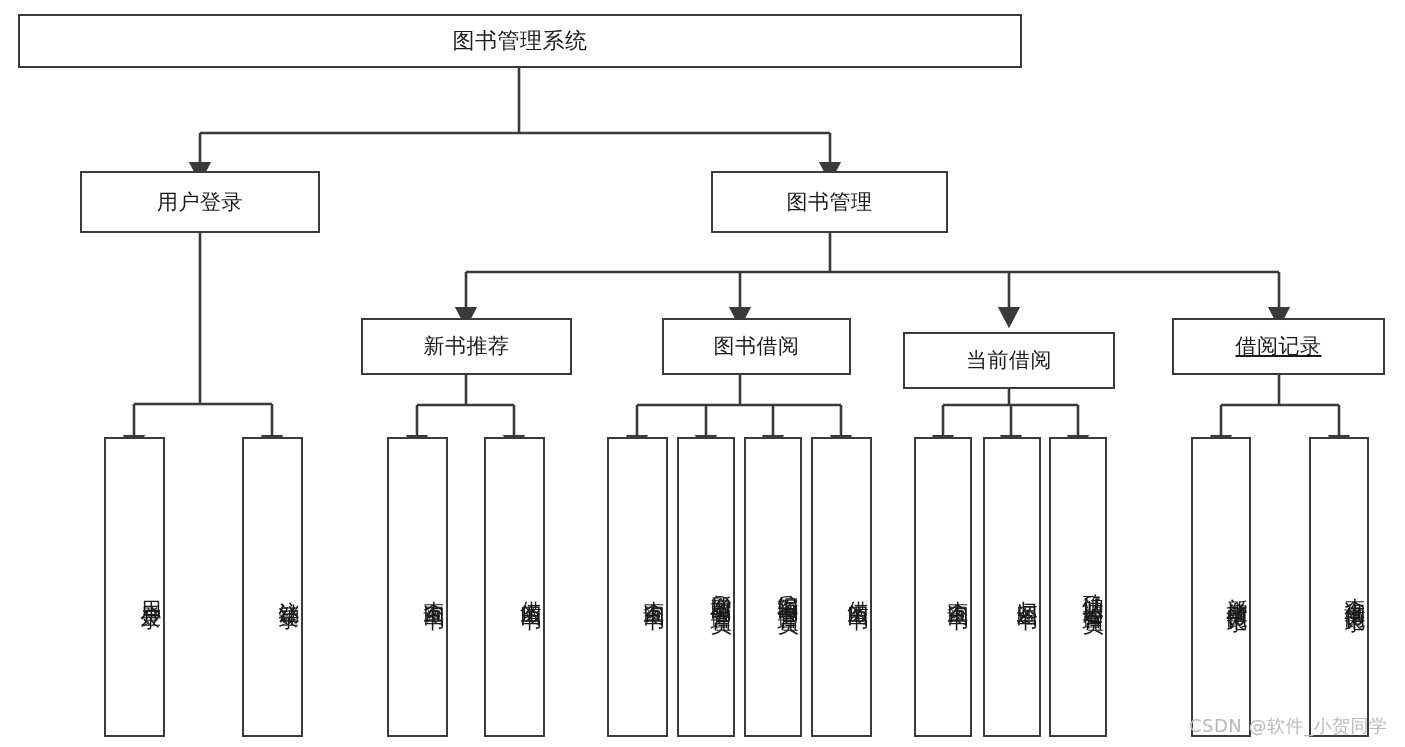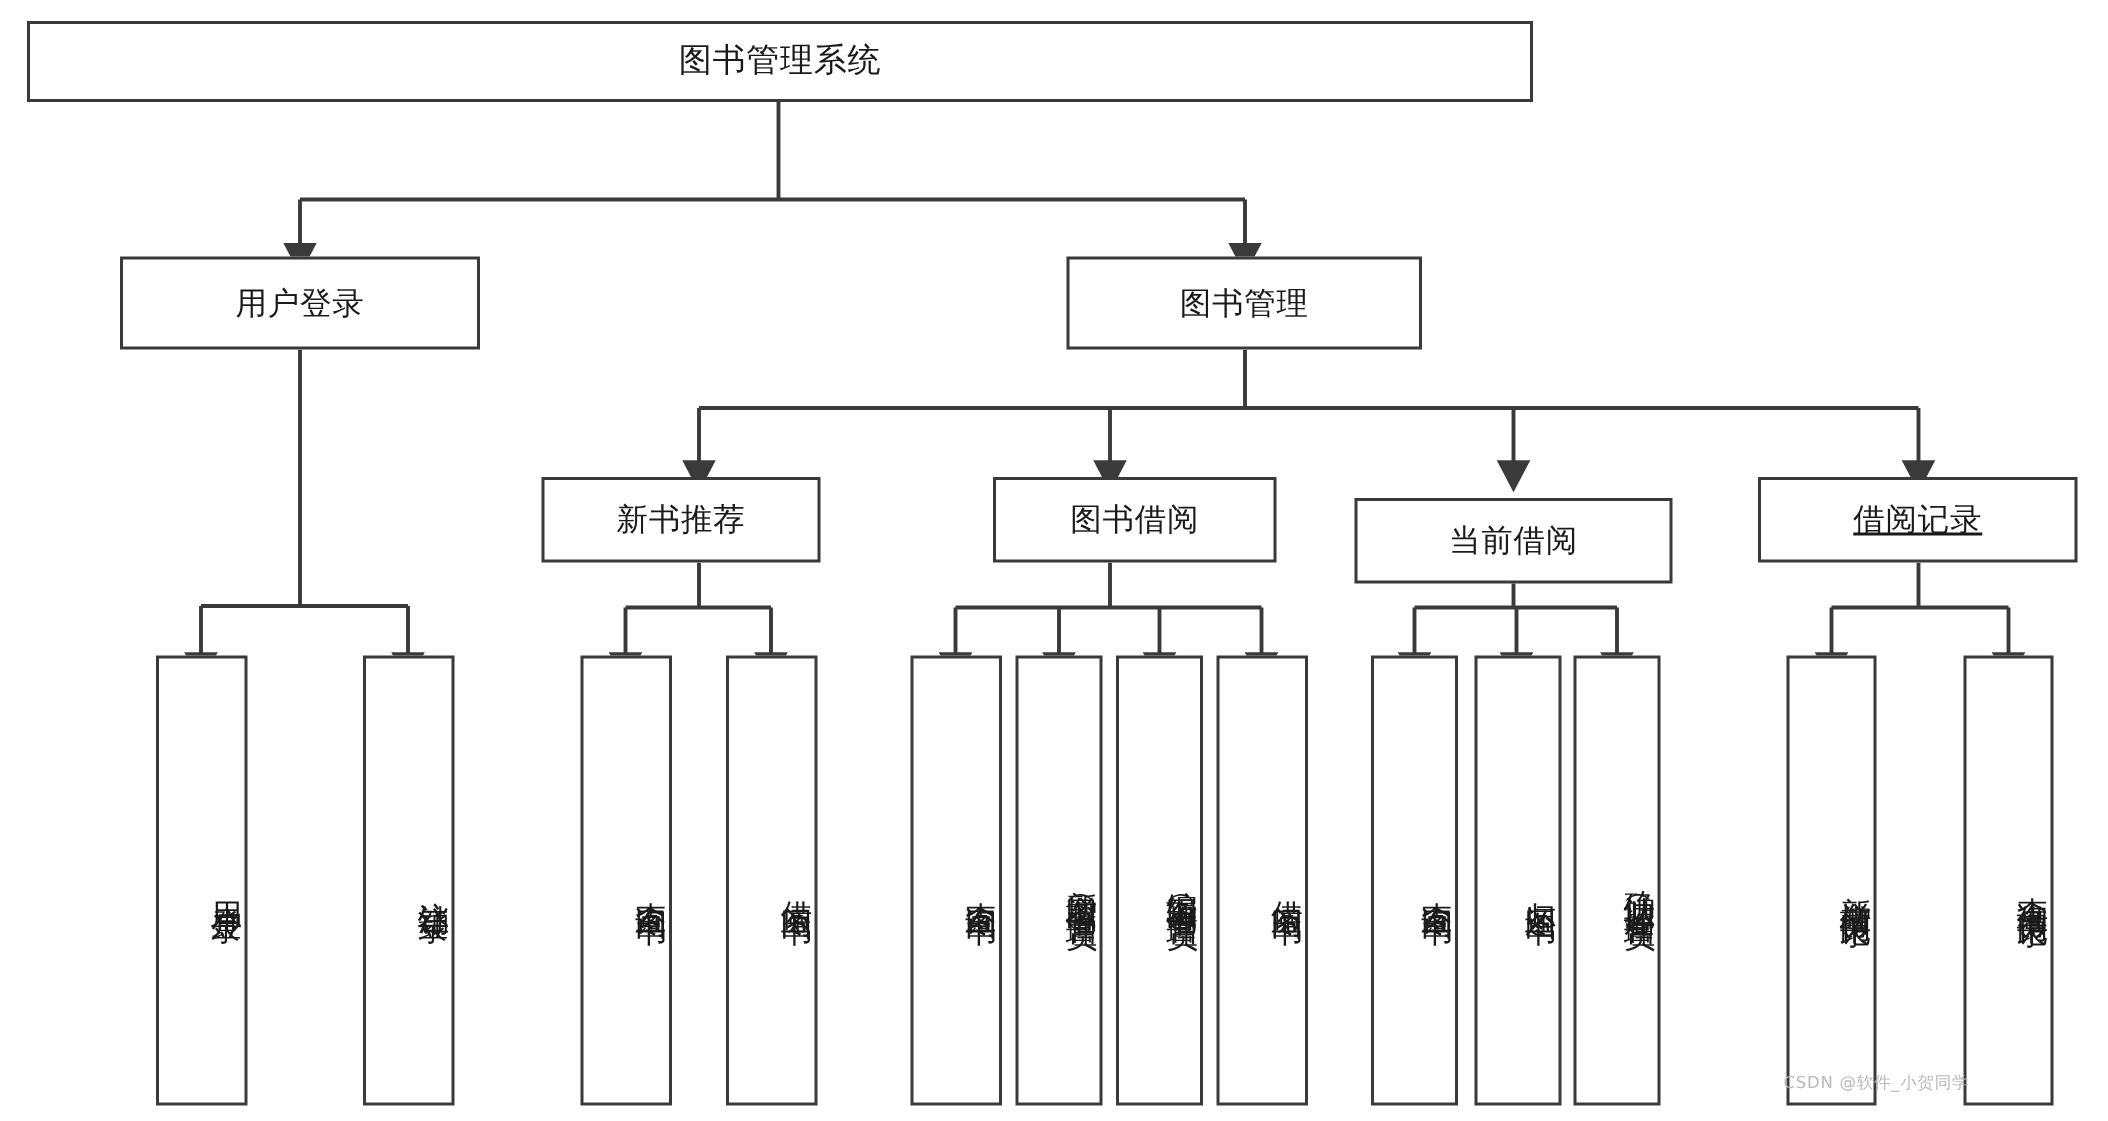--- a/index.html
+++ b/index.html
@@ -54,21 +54,21 @@
     align-items: flex-start;
     justify-content: center;
   }
   .node.v .vtxt {
     writing-mode: vertical-rl;
     text-orientation: upright;
     white-space: nowrap;
   }
   .watermark {
     position: absolute;
-    font-size: 11px;
+    font-size: 18px;
     color: #b9b9b9;
     letter-spacing: 0.5px;
     white-space: nowrap;
     user-select: none;
   }
 </style>
 </head>
 <body>
 
 <div id="canvas">
@@ -127,21 +127,21 @@
     <span>图书管理系统</span>
   </div>
 
   <div class="node h" style="left:80px; top:171px; width:240px; height:62px;">
     <span>用户登录</span>
   </div>
   <div class="node h" style="left:711px; top:171px; width:237px; height:62px;">
     <span>图书管理</span>
   </div>
 
-  <div class="node h" style="left:361px; top:318px; width:186px; height:57px;">
+  <div class="node h" style="left:361px; top:318px; width:211px; height:57px;">
     <span>新书推荐</span>
   </div>
   <div class="node h" style="left:634px; top:318px; width:189px; height:57px;margin-left:28px;">
     <span>图书借阅</span>
   </div>
   <div class="node h" style="left:903px; top:332px; width:212px; height:57px;">
     <span>当前借阅</span>
   </div>
   <div class="node h" style="left:1172px; top:318px; width:213px; height:57px;text-decoration:underline;">
     <span>借阅记录</span>

